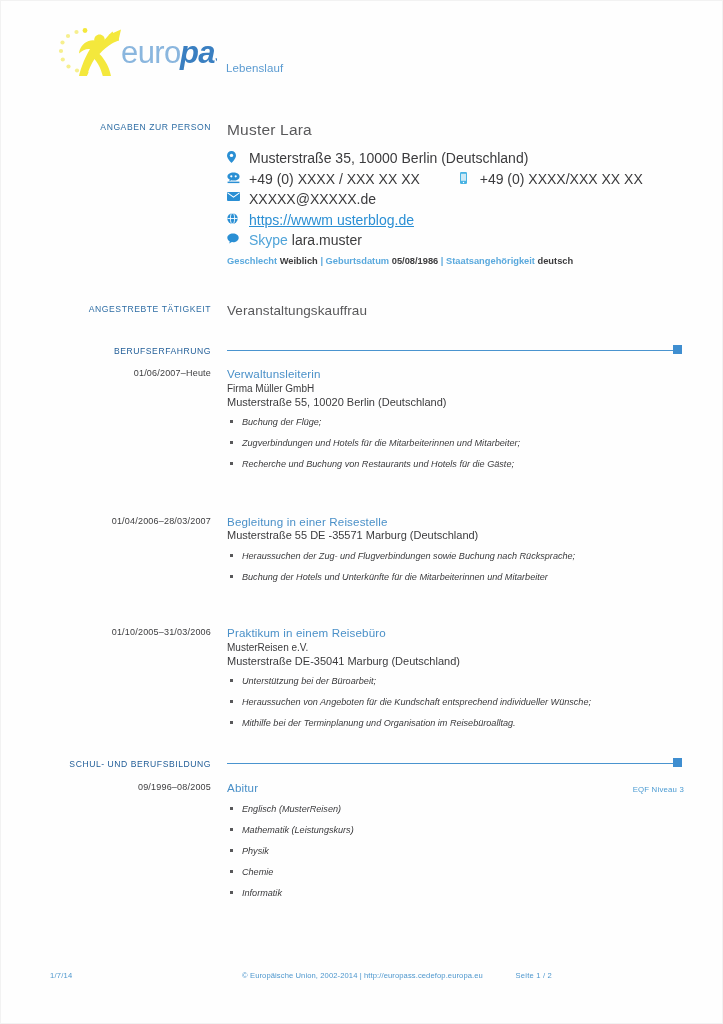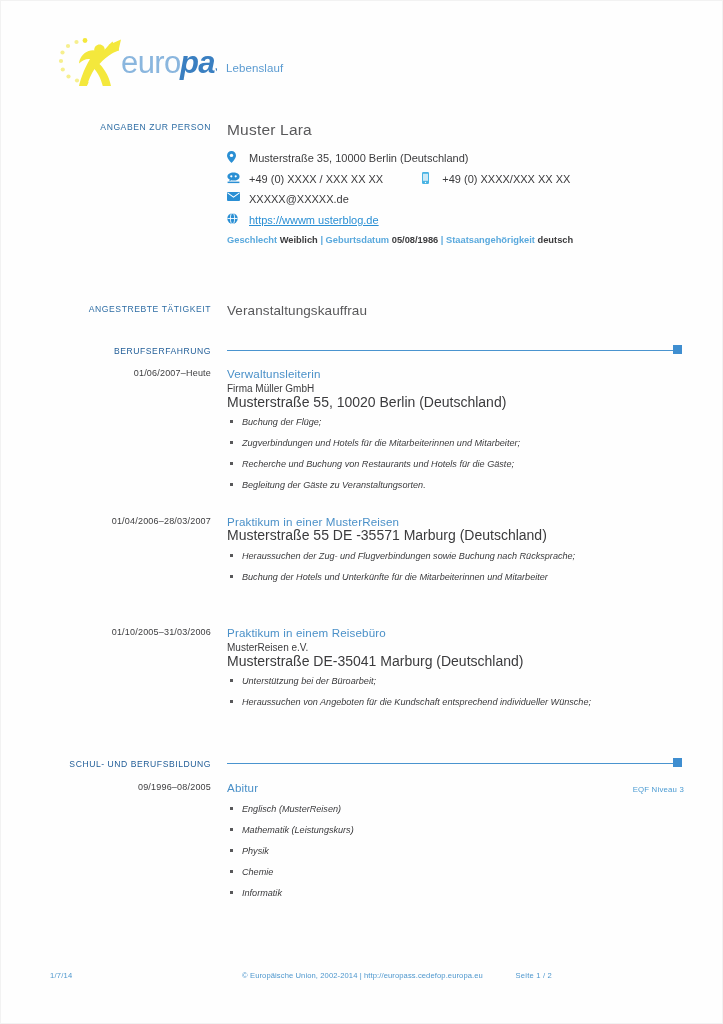--- a/index.html
+++ b/index.html
@@ -27,21 +27,21 @@
     position: absolute;
     left: 0; top: 0;
     width: 723px;
     height: 1024px;
   }
 
   
   .header {
     position: absolute;
     left: 48px;
-    top: 34px;
+    top: 24px;
     height: 52px;
   }
   .logo-wrap {
     position: relative;
     display: inline-block;
     vertical-align: middle;
     height: 52px;
     width: 168px;
   }
   .logo-svg { position: absolute; left: 0; top: 0; }
@@ -86,21 +86,21 @@
   }
   .job-target {
     font-size: 13.5px;
     color: #58585a;
     letter-spacing: .1px;
   }
 
   
   .contact-line {
     position: relative;
-    font-size: 11px;
+    font-size: 14px;
     color: #3b3b3d;
     line-height: 12px;
     margin-bottom: 8.5px;
     padding-left: 22px;
     white-space: nowrap;
   }
   .cicon {
     position: absolute;
     left: 0;
     top: -1px;
@@ -172,21 +172,21 @@
     letter-spacing: .15px;
     line-height: 14px;
   }
   .entry-org {
     font-size: 10px;
     color: #3b3b3d;
     line-height: 12.5px;
     margin-top: 2px;
   }
   .entry-addr {
-    font-size: 14px;
+    font-size: 11px;
     color: #3b3b3d;
     line-height: 12.5px;
   }
   ul.bullets {
     list-style: none;
     margin: 8px 0 0 0;
     padding: 0;
     font-style: italic;
   }
   ul.bullets li {
@@ -324,20 +324,29 @@
         <span class="cicon">
           <svg width="11" height="11" viewBox="0 0 11 11">
                 <circle cx="5.5" cy="5.5" r="5.2" fill="#2a8fd4"></circle>
                 <ellipse cx="5.5" cy="5.5" rx="2.1" ry="5.2" fill="none" stroke="#ffffff" stroke-width="0.9"></ellipse>
                 <line x1="0.4" y1="5.5" x2="10.6" y2="5.5" stroke="#ffffff" stroke-width="0.9"></line>
               </svg>
         </span>
         <span class="link-url">https://wwwm usterblog.de</span>
       </div>
 
+      <div class="contact-line">
+        <span class="cicon">
+          <svg width="12" height="11" viewBox="0 0 12 11">
+                <path d="M6 0.4C2.8 0.4 0.3 2.3 0.3 4.7c0 1.5 1 2.9 2.5 3.7L2.2 10.6l2.6-1.5c0.4 0.1 0.8 0.1 1.2 0.1c3.2 0 5.7-1.9 5.7-4.5S9.2 0.4 6 0.4z" fill="#2a8fd4"></path>
+              </svg>
+        </span>
+        <span class="skype-label">Skype</span>
+        <span>lara.muster</span>
+      </div>
 
       <div class="meta-line">
         <span class="meta-key">Geschlecht</span>
         <span>Weiblich</span>
         <span class="meta-sep">|</span>
         <span class="meta-key">Geburtsdatum</span>
         <span>05/08/1986</span>
         <span class="meta-sep">|</span>
         <span class="meta-key">Staatsangehörigkeit</span>
         <span>deutsch</span>
@@ -364,46 +373,46 @@
   <div class="entry" style="top:366px;">
     <div class="entry-date">01/06/2007–Heute</div>
     <div class="entry-body">
       <div class="entry-title">Verwaltunsleiterin</div>
       <div class="entry-org">Firma Müller GmbH</div>
       <div class="entry-addr">Musterstraße 55, 10020 Berlin (Deutschland)</div>
       <ul class="bullets">
         <li>Buchung der Flüge;</li>
         <li>Zugverbindungen und Hotels für die Mitarbeiterinnen und Mitarbeiter;</li>
         <li>Recherche und Buchung von Restaurants und Hotels für die Gäste;</li>
-        <li>Begleitung der Gäste zu Veranstaltungsorten.</li>
       </ul>
     </div>
   </div>
 
   <div class="entry" style="top:514px;">
     <div class="entry-date">01/04/2006–28/03/2007</div>
     <div class="entry-body">
-      <div class="entry-title">Praktikum in einer MusterReisen</div>
+      <div class="entry-title">Begleitung in einer Reisestelle</div>
       <div class="entry-addr">Musterstraße 55 DE -35571 Marburg (Deutschland)</div>
       <ul class="bullets">
         <li>Heraussuchen der Zug- und Flugverbindungen sowie Buchung nach Rücksprache;</li>
         <li>Buchung der Hotels und Unterkünfte für die Mitarbeiterinnen und Mitarbeiter</li>
       </ul>
     </div>
   </div>
 
   <div class="entry" style="top:625px;">
     <div class="entry-date">01/10/2005–31/03/2006</div>
     <div class="entry-body">
       <div class="entry-title">Praktikum in einem Reisebüro</div>
       <div class="entry-org">MusterReisen e.V.</div>
       <div class="entry-addr">Musterstraße DE-35041 Marburg (Deutschland)</div>
       <ul class="bullets">
         <li>Unterstützung bei der Büroarbeit;</li>
         <li>Heraussuchen von Angeboten für die Kundschaft entsprechend individueller Wünsche;</li>
+        <li>Mithilfe bei der Terminplanung und Organisation im Reisebüroalltag.</li>
       </ul>
     </div>
   </div>
 
   <div class="row" style="top:757px;">
     <div class="lbl dark">SCHUL- UND BERUFSBILDUNG</div>
     <div class="secbar" style="width:455px;">
       <div class="bar" style="width:447px;"></div>
       <div class="cap" style="left:446px;"></div>
     </div>

